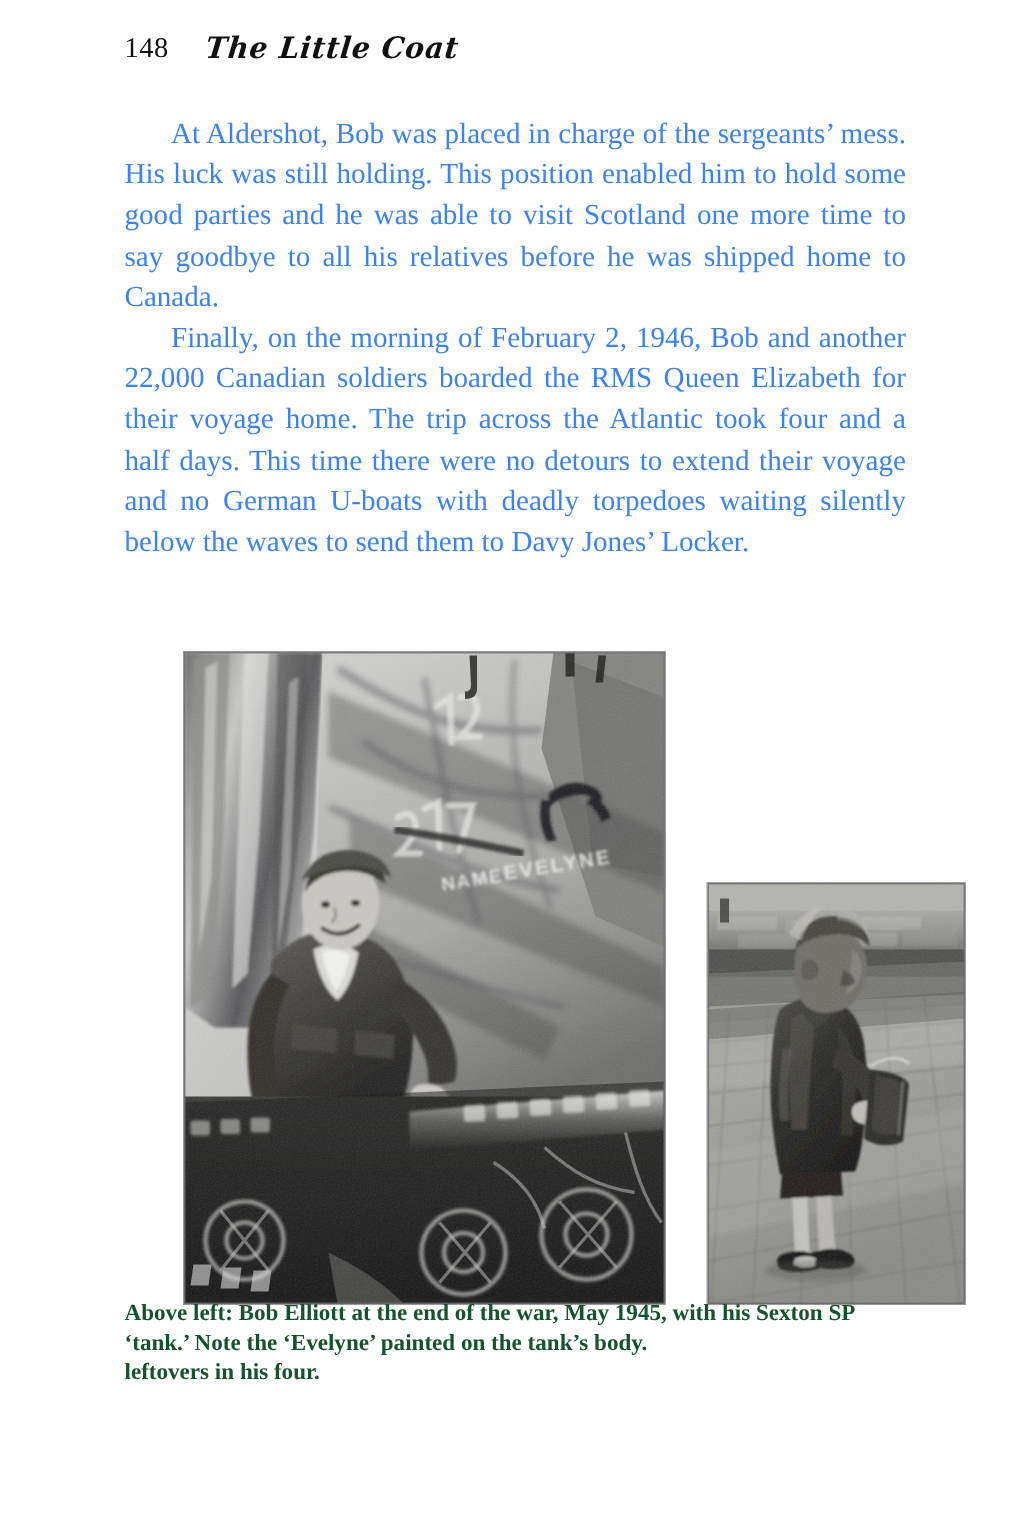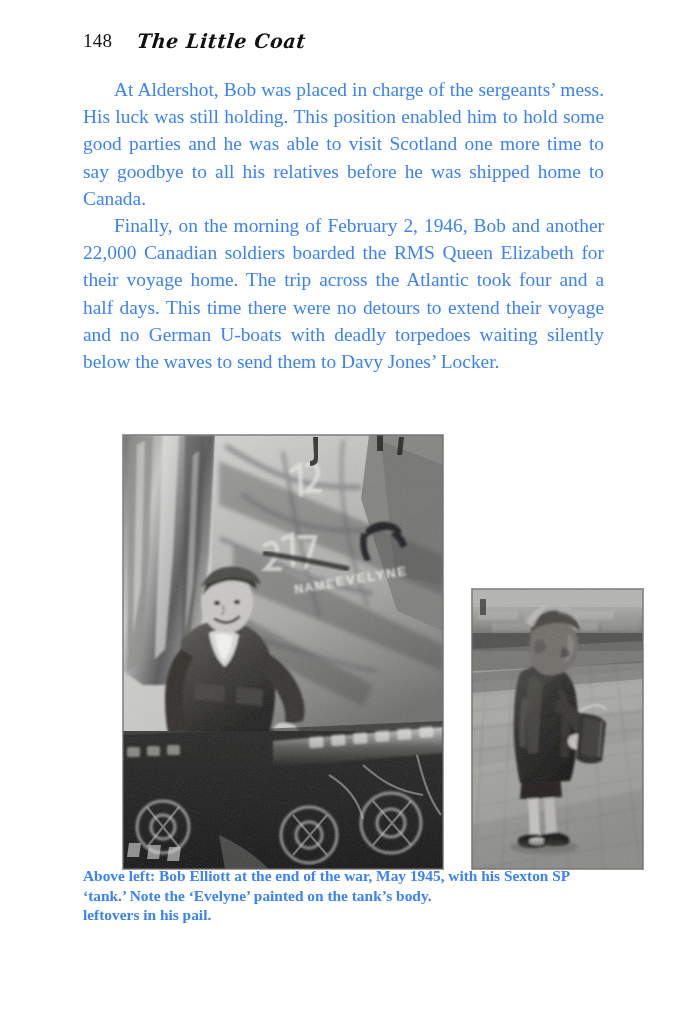--- a/index.html
+++ b/index.html
@@ -24,21 +24,21 @@
   }
 
   
   .runhead {
     position: absolute;
     left: 83px;
     top: 22px;
     width: 520px;
     height: 30px;
     display: flex;
-    align-items: flex-end;
+    align-items: flex-start;
   }
   .folio {
     font-size: 19px;
     letter-spacing: 0.3px;
     color: #111;
   }
   .booktitle {
     margin-left: 24px;
     font-family: "DejaVu Serif", "Liberation Serif", serif;
     font-style: italic;
@@ -83,21 +83,21 @@
 
   
   .caption {
     position: absolute;
     left: 83px;
     top: 866px;
     width: 523px;
     font-size: 15.4px;
     line-height: 19.6px;
     font-weight: 700;
-    color: #3b82f6;
+    color: #14532d;
     text-align: left;
   }
   .caption .cline { display: block; white-space: nowrap; }
 </style>
 </head>
 <body>
 
 <div class="page">
 
   <div class="runhead">
@@ -402,16 +402,16 @@
       <ellipse cx="72" cy="258" rx="34" ry="7" fill="#4d4d4a" opacity="0.35" filter="url(#blurSoftR)"></ellipse>
 
       <rect x="0" y="0" width="171" height="280" filter="url(#grainR)" opacity="0.9"></rect>
       <rect x="0" y="0" width="171" height="280" fill="none" stroke="#6f6f6f" stroke-width="1.2"></rect>
     </svg>
   </figure>
 
   <div class="caption">
     <span class="cline">Above left:  Bob Elliott at the end of the war, May 1945, with his Sexton SP</span>
     <span class="cline">‘tank.’ Note the ‘Evelyne’ painted on the tank’s body.</span>
-    <span class="cline">leftovers in his pail.</span>
+    <span class="cline">leftovers in his four.</span>
   </div>
 
 </div>
 
 </body></html>

